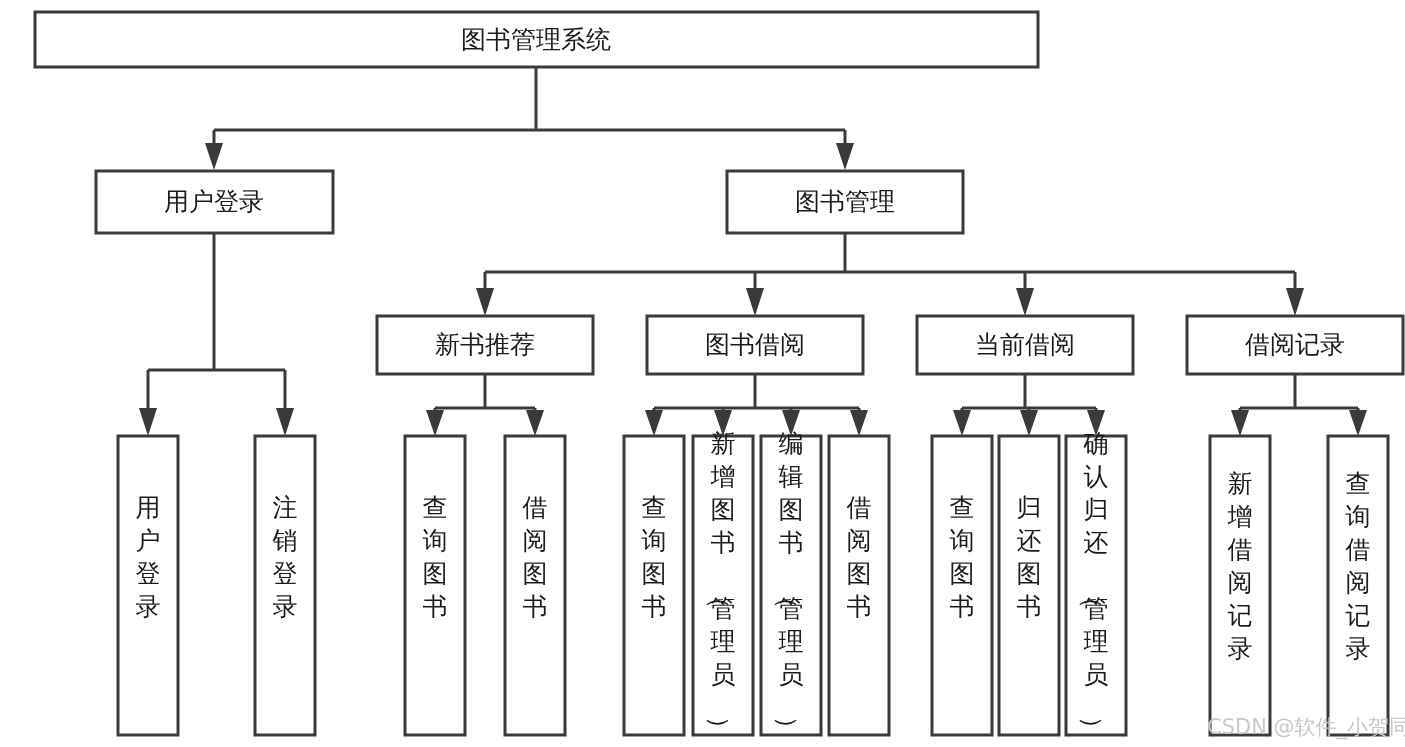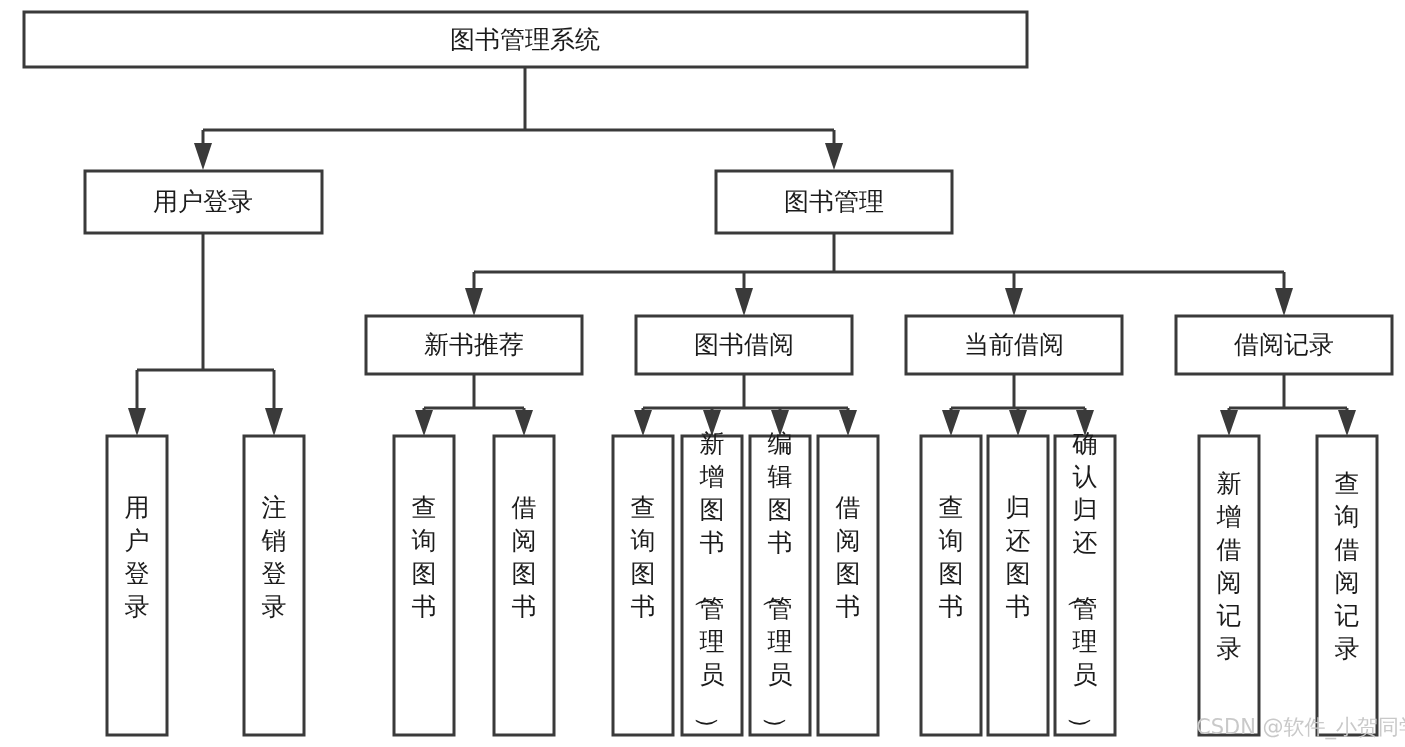--- a/index.html
+++ b/index.html
@@ -9,21 +9,21 @@
   }
   body {
     width: 1405px;
     height: 747px;
     position: relative;
     overflow: hidden;
     font-family: "DejaVu Sans", "Liberation Sans", sans-serif;
   }
   #diagram-root {
     position: absolute;
-    left: 4px;
+    left: 15px;
     top: 0;
     width: 1267px;
     height: 747px;
   }
   svg.diagram {
     display: block;
     width: 1405px;
     height: 747px;
   }
   .node-box {

